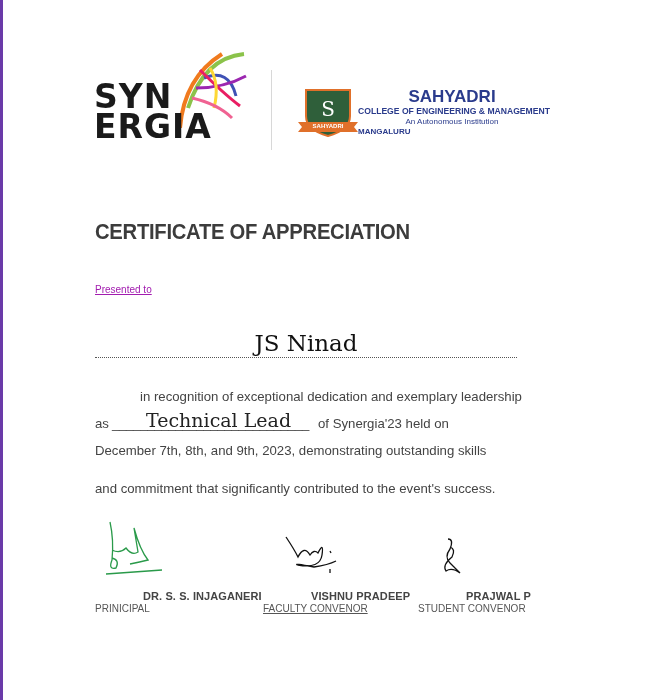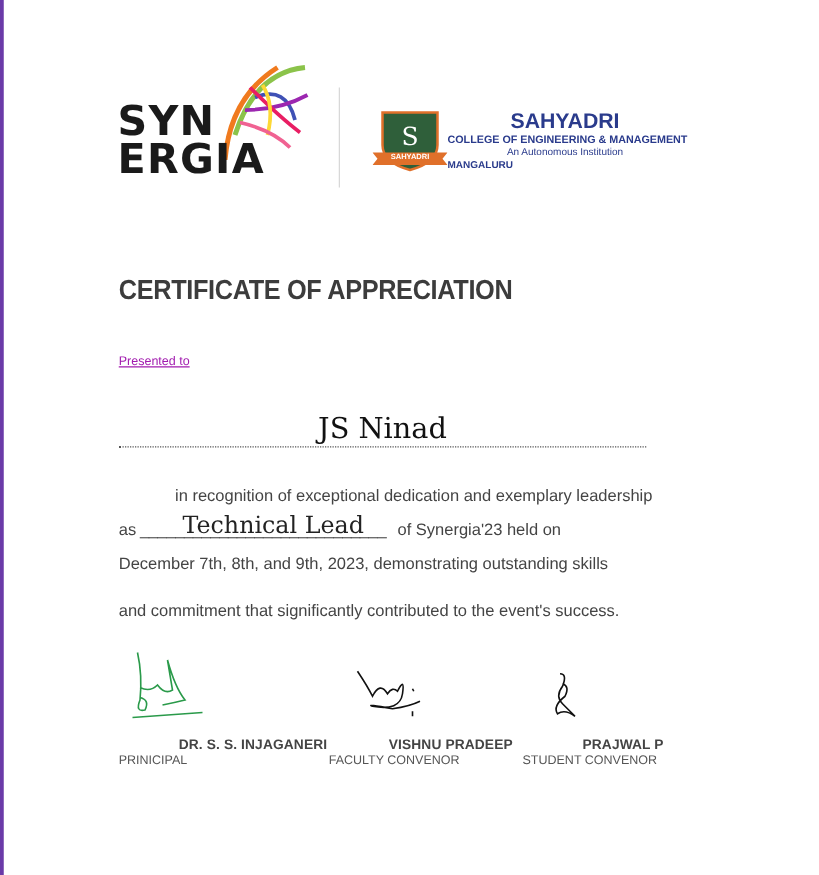--- a/index.html
+++ b/index.html
@@ -88,15 +88,15 @@
 <svg class="abs" style="left:284px;top:535px;" width="56" height="42" viewBox="0 0 56 42">
   <path d="M2 2 Q10 14 14 22 Q20 10 26 20 Q30 14 34 18 Q40 6 38 20 Q36 34 14 30 Q8 28 30 32 Q44 30 52 26 M46 16 L47 18 M46 34 L46 38" stroke="#111" stroke-width="1.3" fill="none"></path>
 </svg>
 <svg class="abs" style="left:440px;top:537px;" width="24" height="40" viewBox="0 0 24 40">
   <path d="M8 2 Q14 2 10 12 Q4 20 10 26 Q16 32 20 36 Q12 30 6 34 Q2 28 12 20 Q16 12 10 10" stroke="#111" stroke-width="1.3" fill="none"></path>
 </svg>
 
 <div class="abs sig-name" style="left:95px;top:590px;">DR. S. S. INJAGANERI</div>
 <div class="abs sig-role" style="left:95px;top:603px;">PRINICIPAL</div>
 <div class="abs sig-name" style="left:263px;top:590px;">VISHNU PRADEEP</div>
-<div class="abs sig-role" style="left:263px;top:603px;">FACULTY CONVENOR</div>
+<div class="abs sig-role" style="left:263px;top:603px;text-decoration:underline;">FACULTY CONVENOR</div>
 <div class="abs sig-name" style="left:418px;top:590px;">PRAJWAL P</div>
 <div class="abs sig-role" style="left:418px;top:603px;">STUDENT CONVENOR</div>
 
 </body></html>

